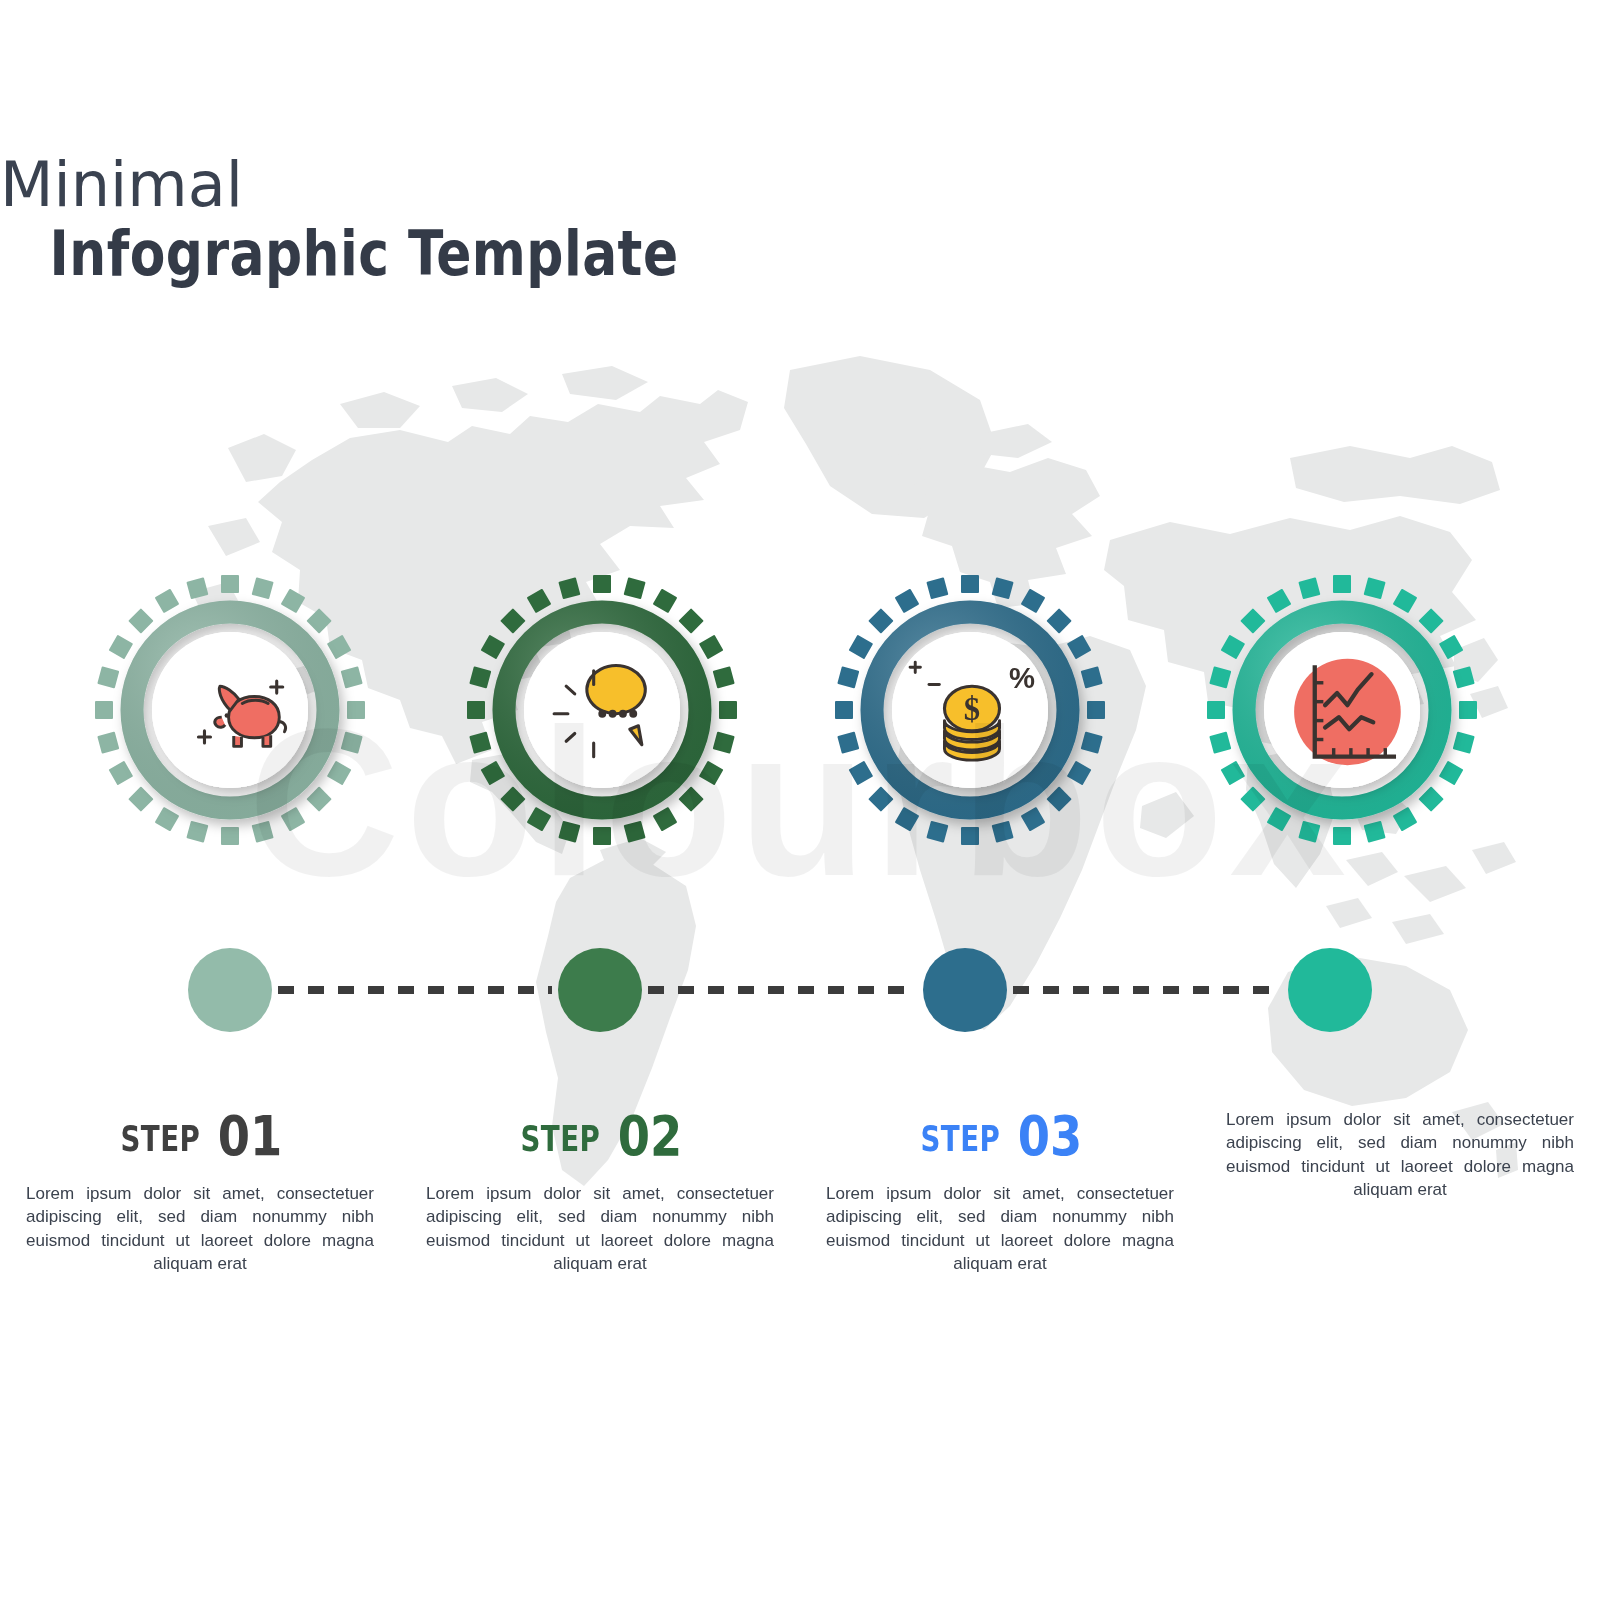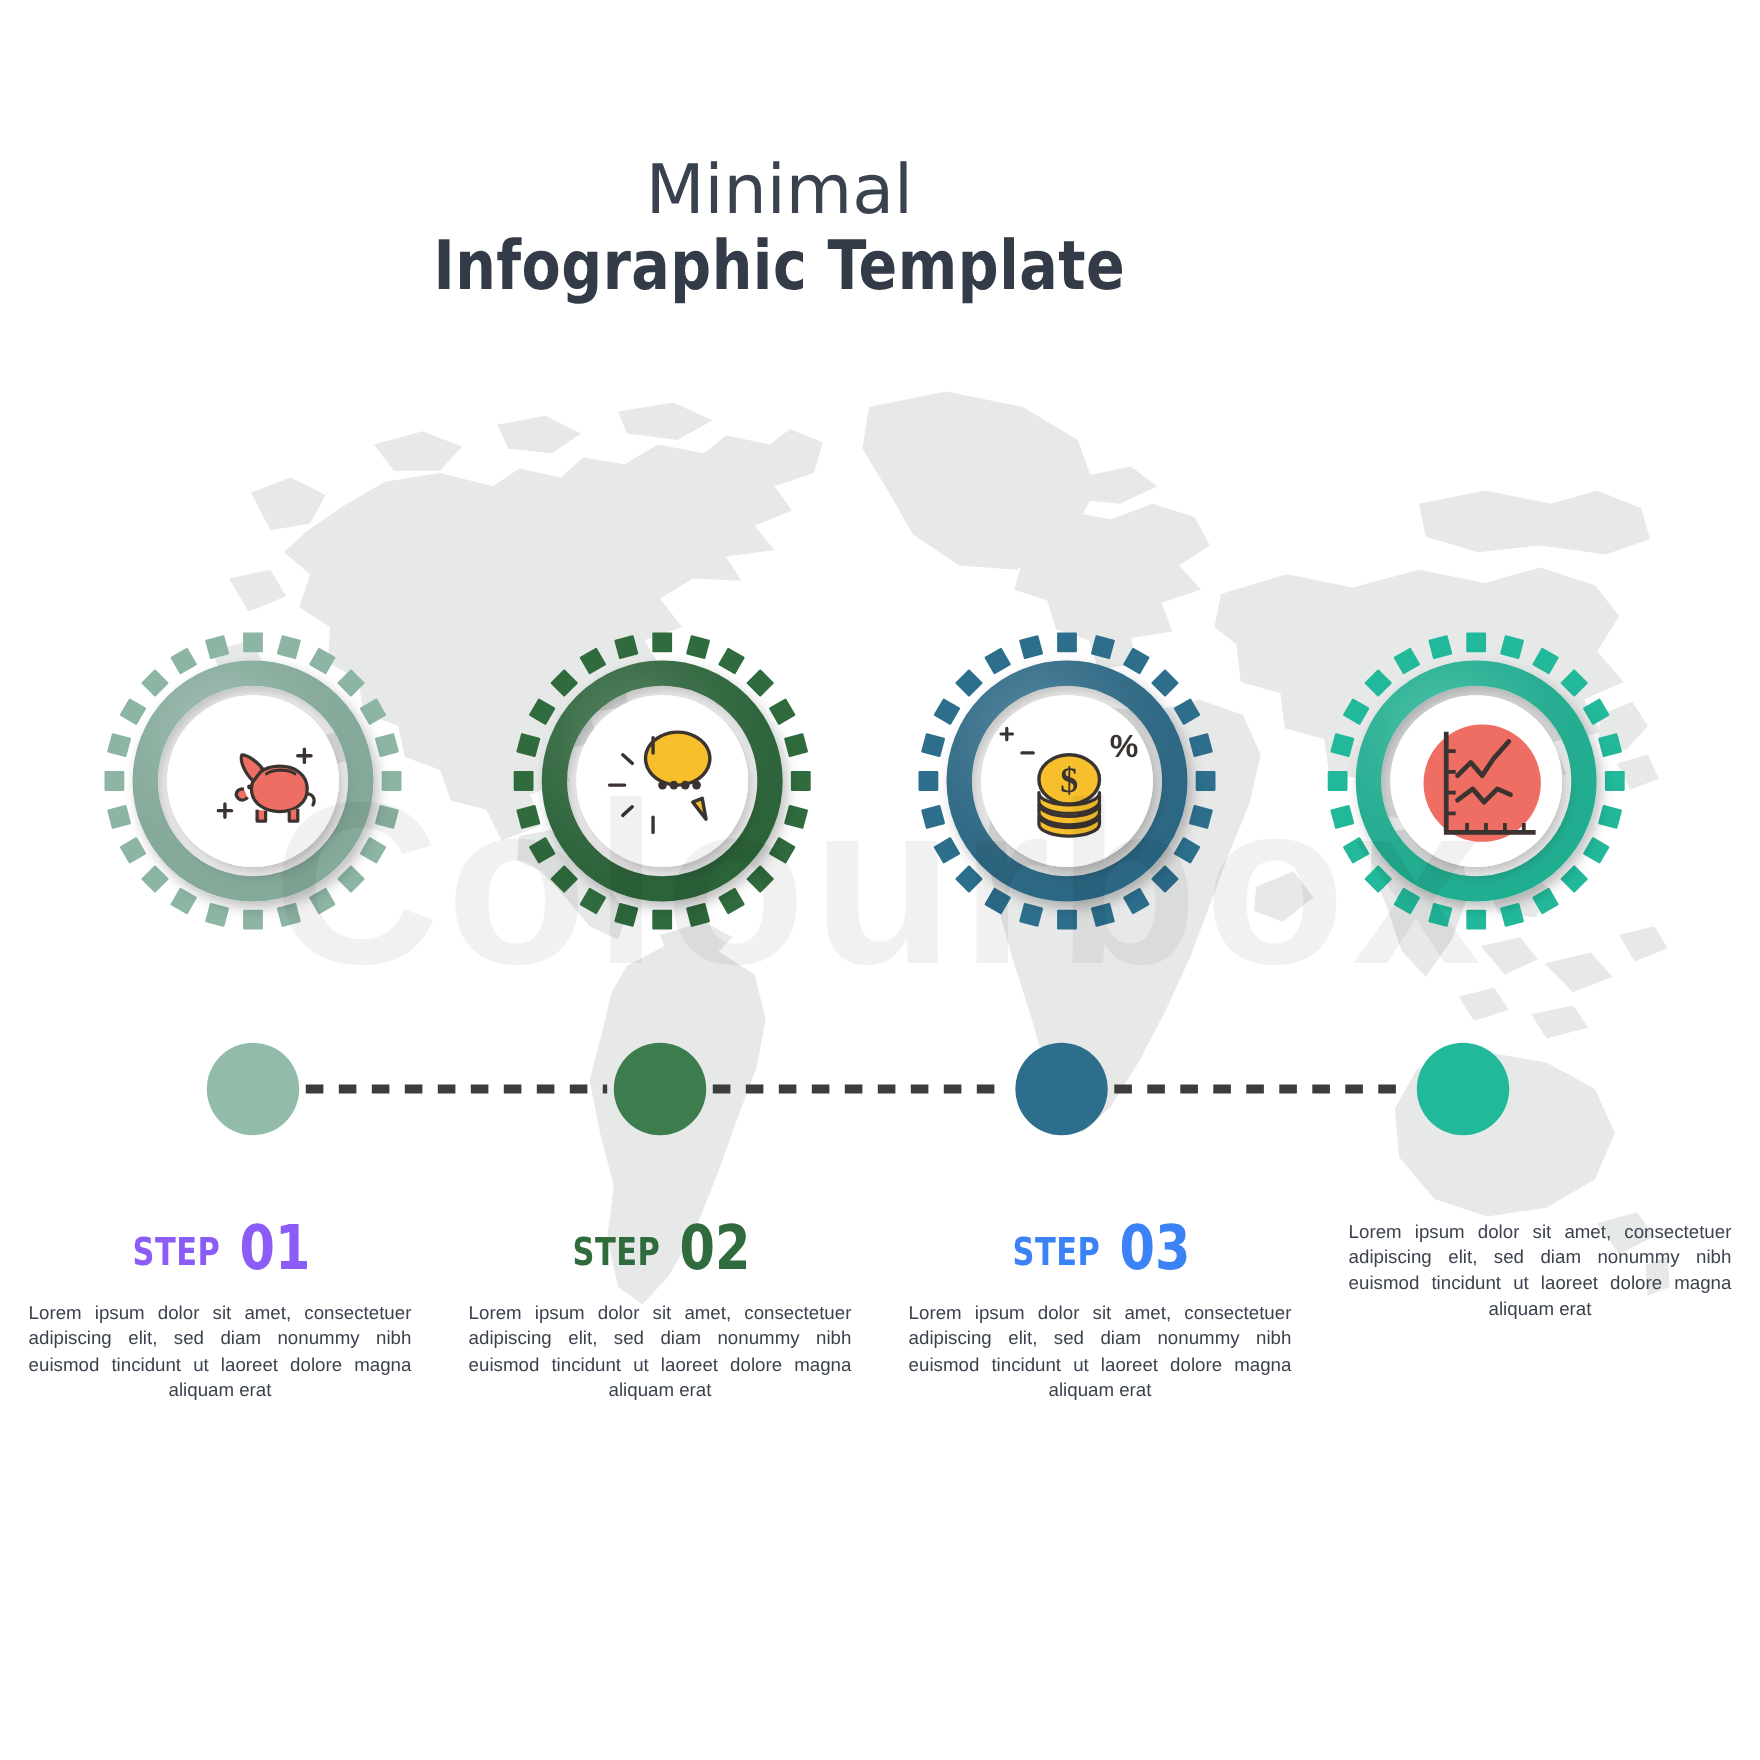--- a/index.html
+++ b/index.html
@@ -38,23 +38,23 @@
     width: 1600px;
     height: 260px;
     z-index: 3;
     pointer-events: none;
   }
 
   
   #title-block {
     position: absolute;
     left: 0;
-    top: 140px;
+    top: 152px;
     width: 1417px;
-    text-align: center;
+    text-align: left;
     z-index: 2;
   }
   #title-line1 {
     font-size: 62px;
     color: #3a4250;
     font-weight: 400;
     letter-spacing: 0px;
     line-height: 1.05;
     font-family: "DejaVu Sans", sans-serif;
   }
@@ -476,21 +476,21 @@
       <line x1="1013" y1="60" x2="1282" y2="60" stroke="#3c3c3c" stroke-width="8" stroke-dasharray="16 14" stroke-linecap="butt"></line>
       <circle cx="230" cy="60" r="42" fill="#93bbaa"></circle>
       <circle cx="600" cy="60" r="42" fill="#3d7c4c"></circle>
       <circle cx="965" cy="60" r="42" fill="#2d6e8d"></circle>
       <circle cx="1330" cy="60" r="42" fill="#21b99a"></circle>
     </svg>
 
   <div id="steps-row">
 
     <div class="step-col">
-      <div class="step-head" style="color: #8b5cf6;">
+      <div class="step-head" style="color: #404040;">
         <span class="word">STEP</span><span class="num">01</span>
       </div>
       <div class="step-body">Lorem ipsum dolor sit amet, consectetuer adipiscing elit, sed diam nonummy nibh euismod tincidunt ut laoreet dolore magna aliquam erat</div>
     </div>
 
     <div class="step-col">
       <div class="step-head" style="color: rgb(47, 107, 61); text-align: center;">
         <span class="word">STEP</span><span class="num">02</span>
       </div>
       <div class="step-body">Lorem ipsum dolor sit amet, consectetuer adipiscing elit, sed diam nonummy nibh euismod tincidunt ut laoreet dolore magna aliquam erat</div>

